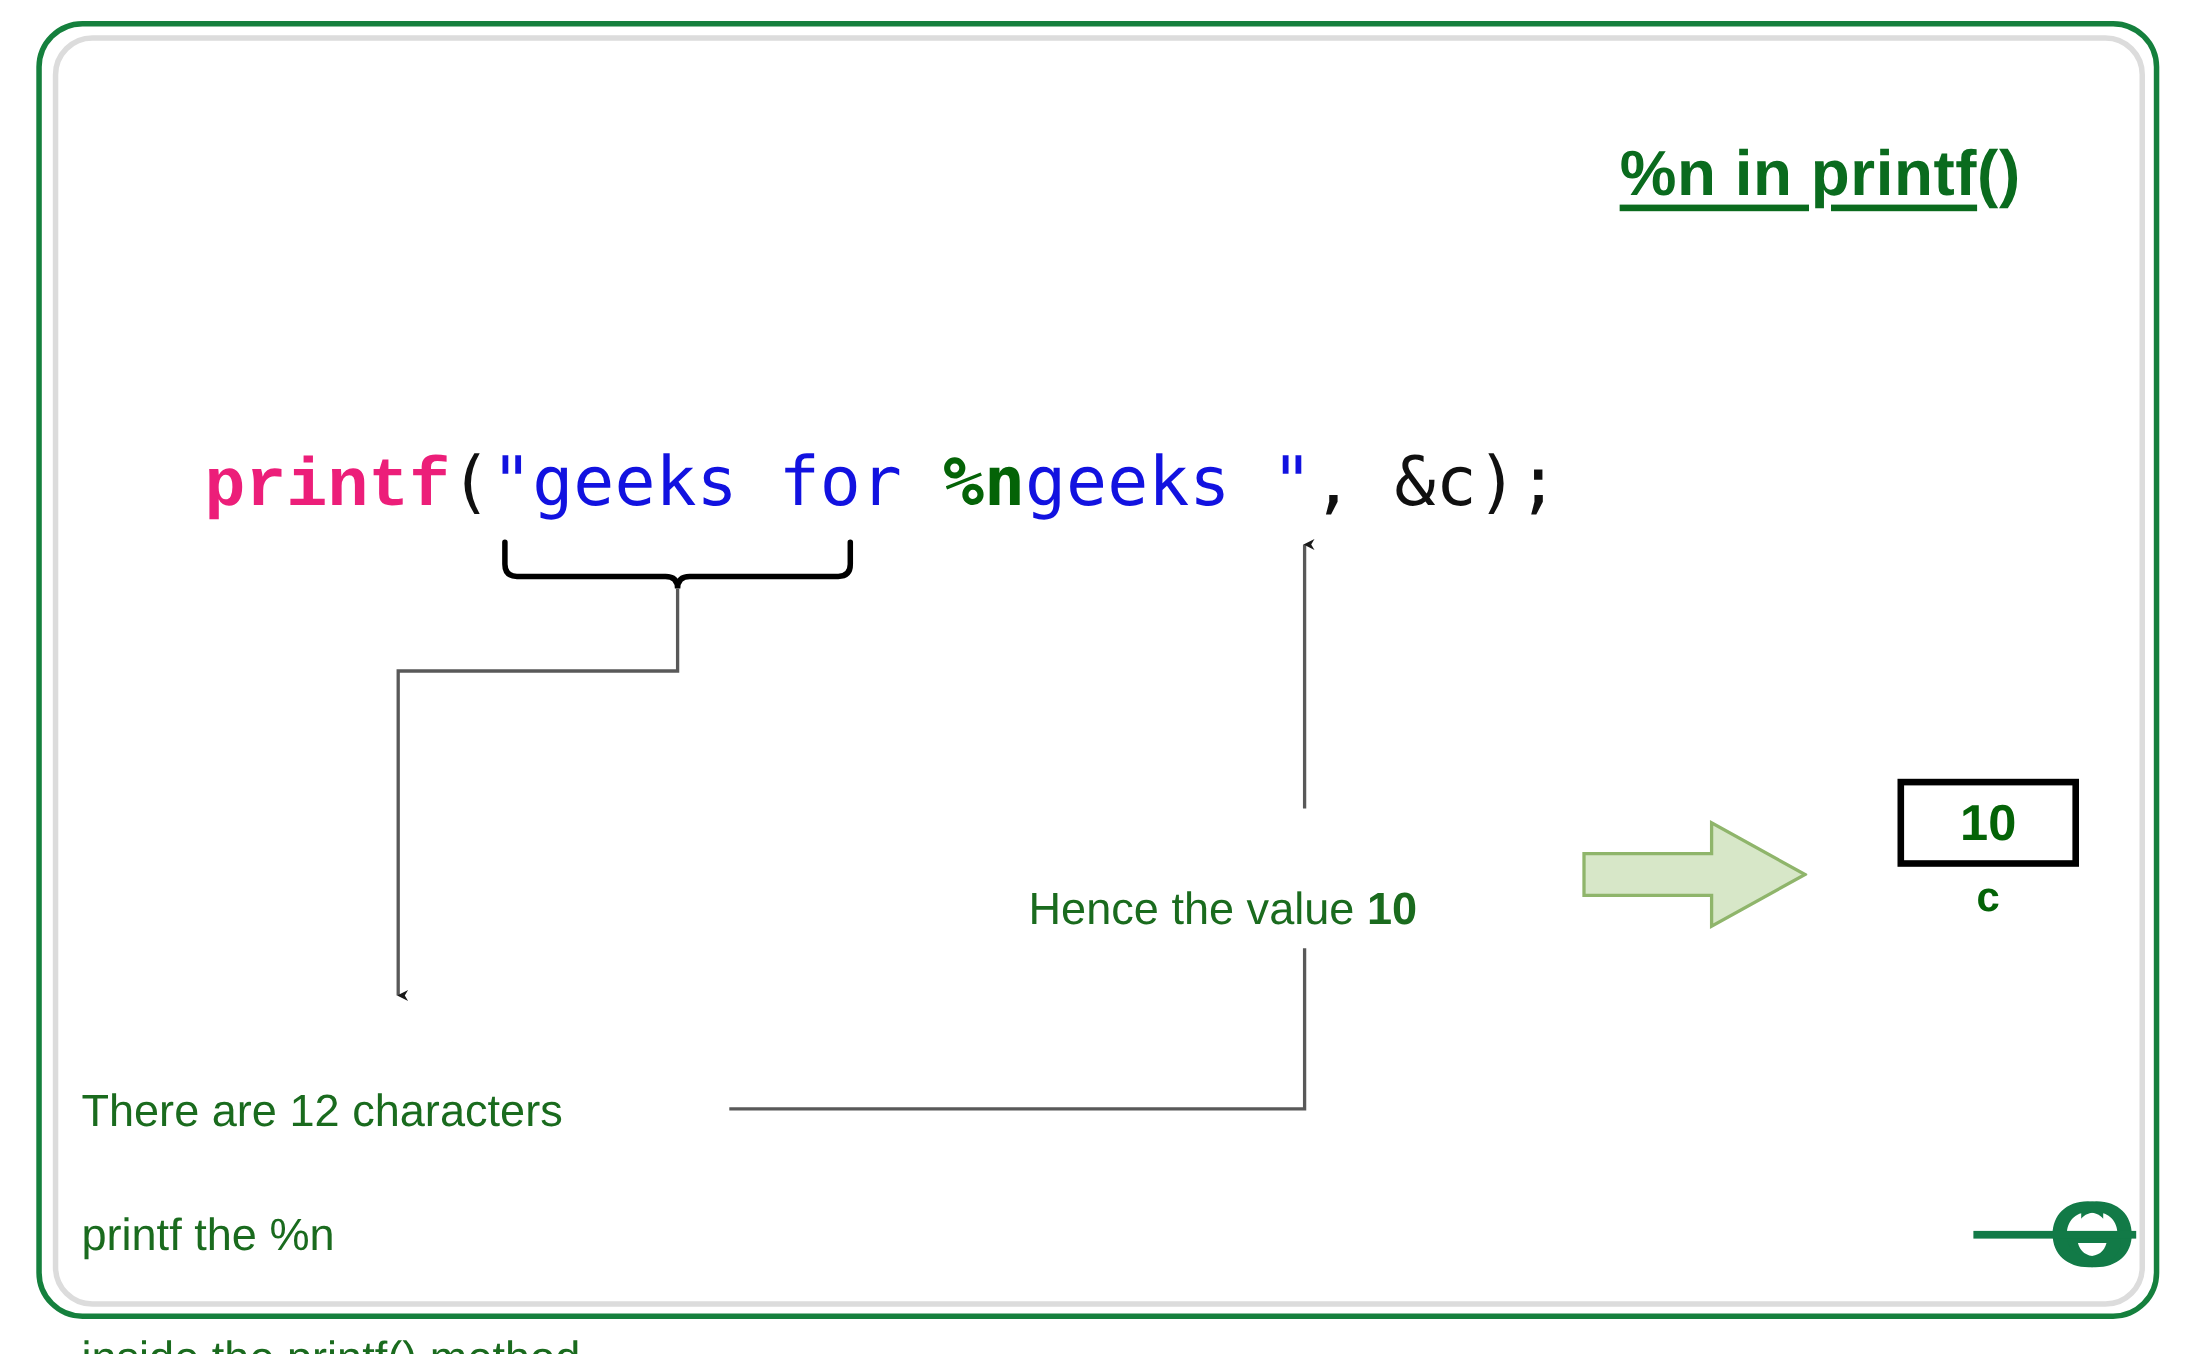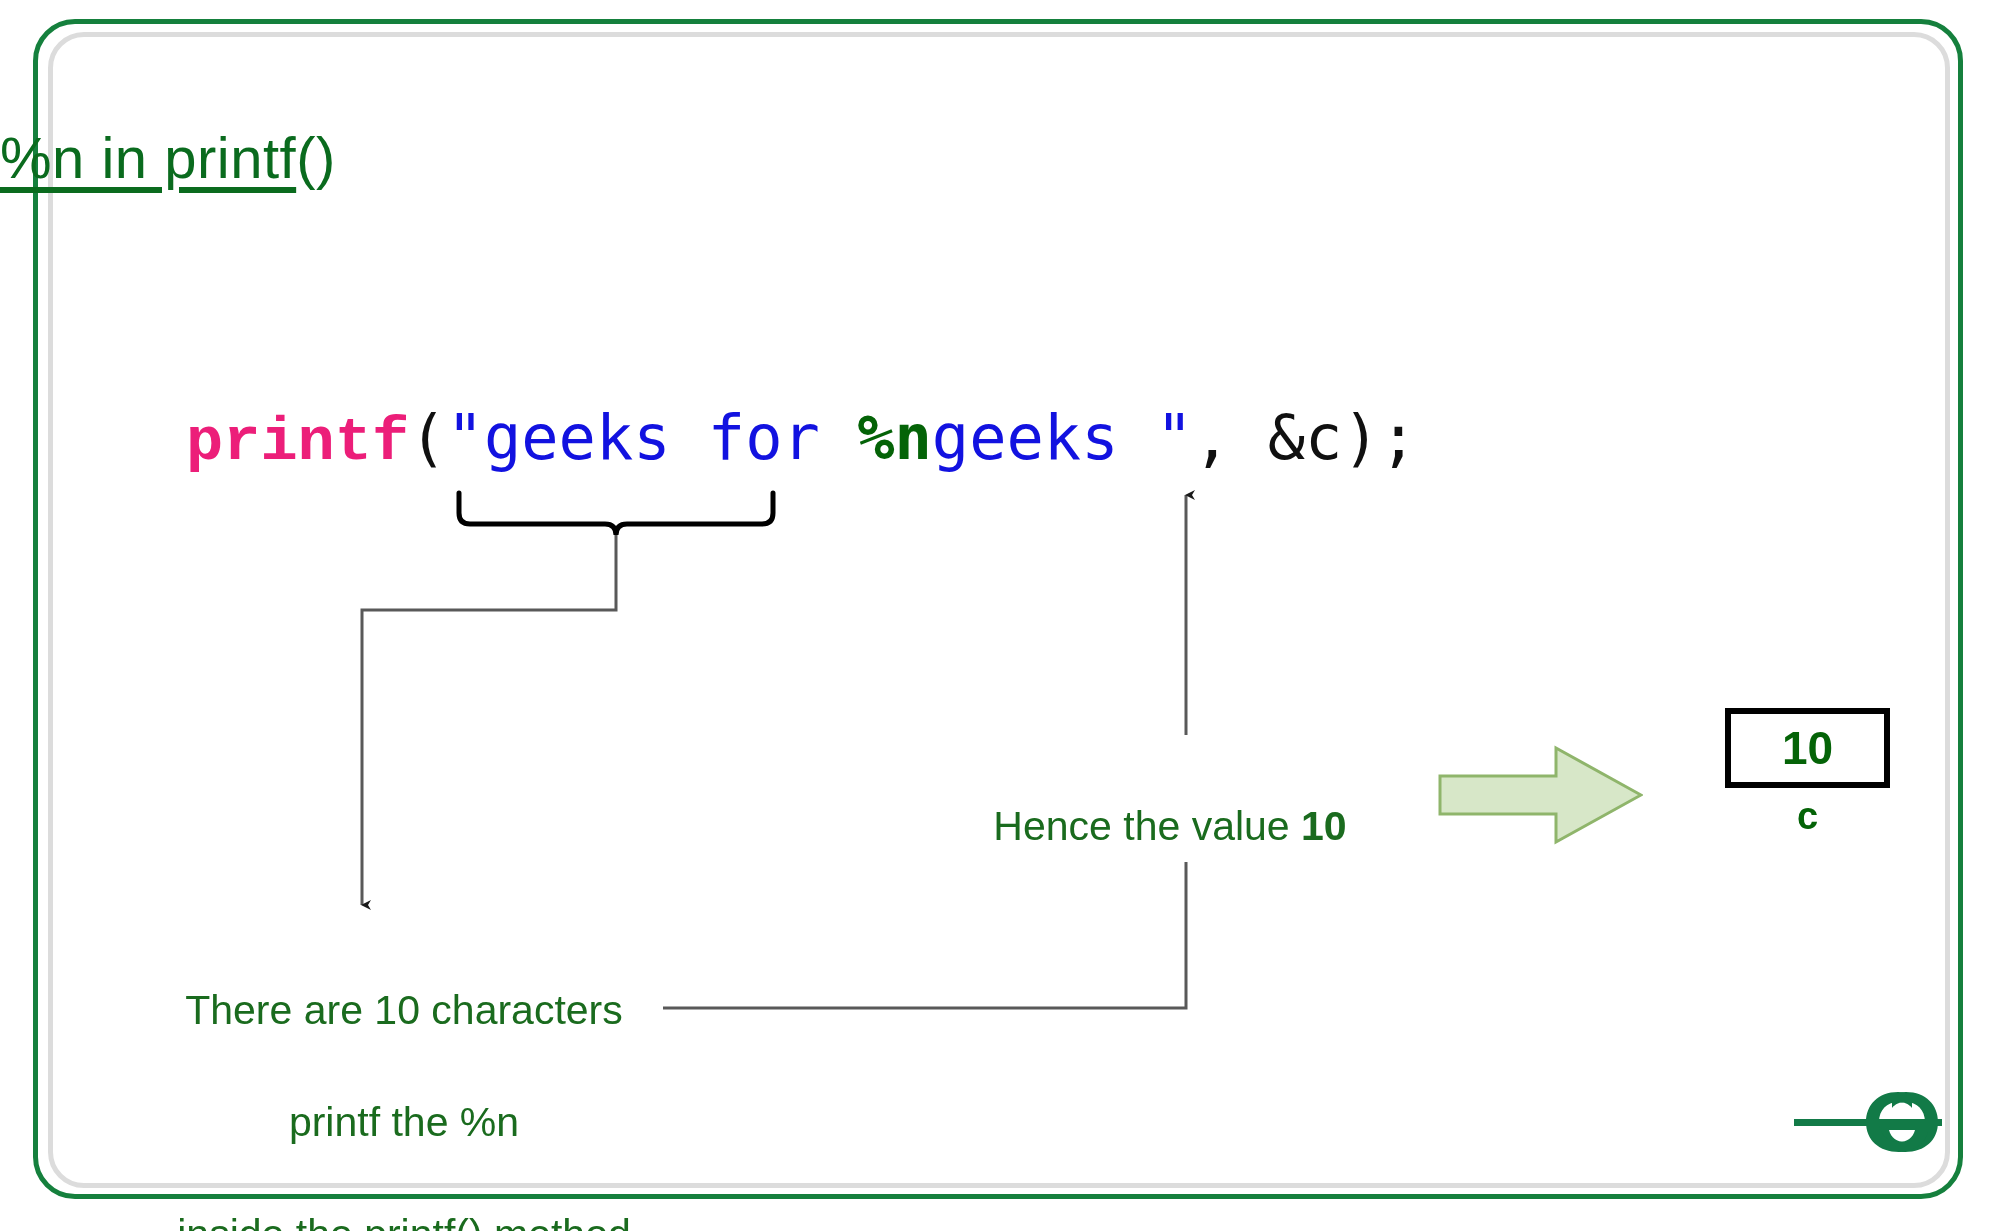--- a/index.html
+++ b/index.html
@@ -43,23 +43,23 @@
     box-sizing: border-box;
     pointer-events: none;
   }
 
   
   .title {
     position: absolute;
     left: 0;
     top: 124px;
     width: 1837px;
-    text-align: left;
+    text-align: right;
     font-size: 58px;
-    font-weight: normal;
+    font-weight: bold;
     color: #0a6b1e;
     letter-spacing: 0.5px;
     white-space: nowrap;
   }
   .title .u {
     text-decoration: underline;
     text-decoration-thickness: 6px;
     text-underline-offset: 9px;
   }
   .title .tail {
@@ -90,21 +90,21 @@
     height: 1231px;
     pointer-events: none;
   }
 
   
   .note {
     position: absolute;
     color: #1a6b1e;
     font-size: 41px;
     line-height: 56px;
-    text-align: center;
+    text-align: left;
     white-space: pre-line;
   }
   .note b { font-weight: bold; }
 
   .note-left {
     left: 74px;
     top: 926px;
     width: 660px;
   }
   .note-right {
@@ -196,21 +196,21 @@
     </g>
 
     <path d="M 616 535 L 616 610 L 362 610 L 362 905" fill="none" stroke="#595959" stroke-width="3" marker-end="url(#arrow-down)"></path>
 
     <path d="M 1186 735 L 1186 495" fill="none" stroke="#595959" stroke-width="3" marker-end="url(#arrow-up)"></path>
 
     <path d="M 663 1008 L 1186 1008 L 1186 862" fill="none" stroke="#595959" stroke-width="3"></path>
   </svg>
 
   <div class="note note-left">
-    <div>There are 10 characters</div>
+    <div>There are 12 characters</div>
     <div>printf the %n</div>
     <div>inside the printf() method</div>
   </div>
 
   <div class="note note-right">
     <div><span>Hence the value </span><b>10</b></div>
   </div>
 
   <svg class="block-arrow" viewBox="0 0 205 110">
     <polygon points="2,36 118,36 118,8 203,55 118,102 118,74 2,74" fill="#d7e7c8" stroke="#8fb56b" stroke-width="3" stroke-linejoin="miter"></polygon>

